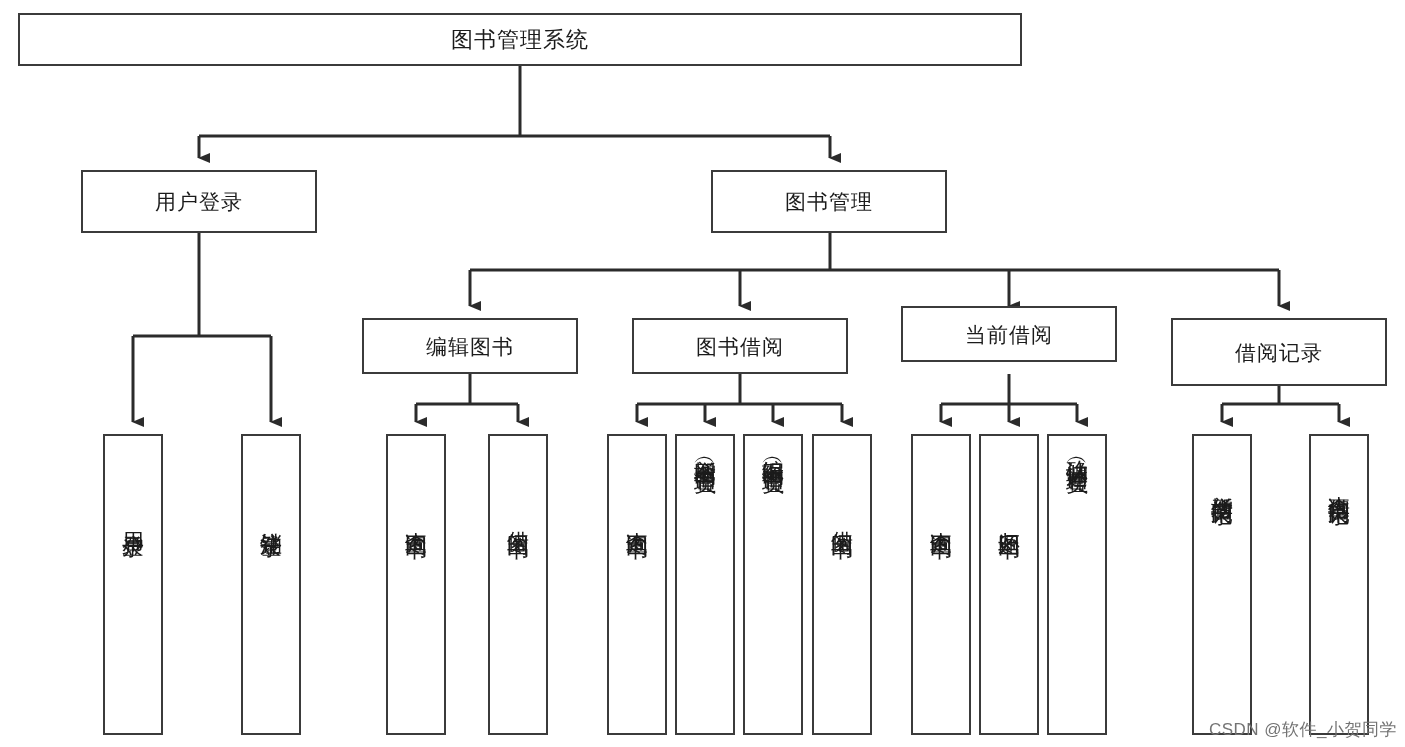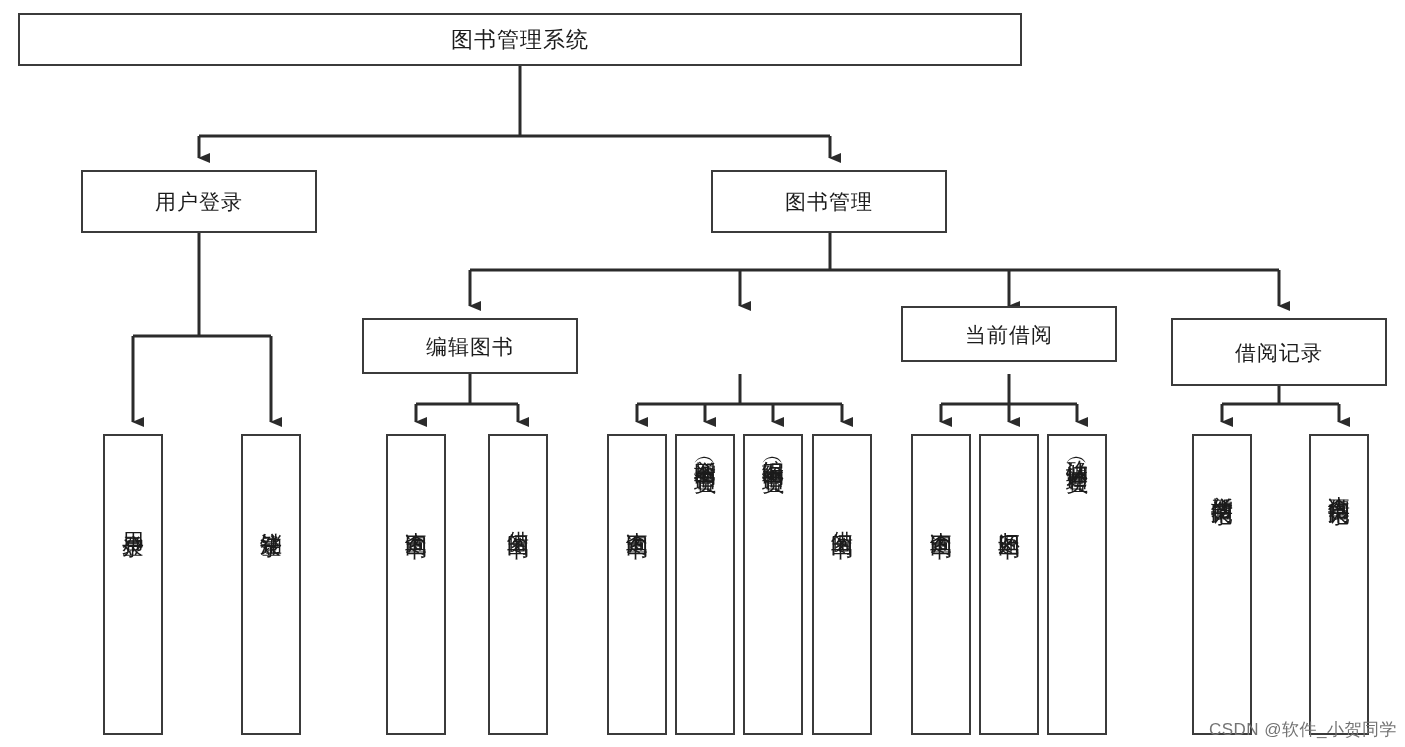--- a/index.html
+++ b/index.html
@@ -142,20 +142,23 @@
   </div>
 
   <div class="node h" style="left:711px; top:170px; width:236px; height:63px;">
     <span>图书管理</span>
   </div>
 
   <div class="node h" style="left:362px; top:318px; width:216px; height:56px;">
     <span>编辑图书</span>
   </div>
 
+  <div class="node h" style="left:632px; top:318px; width:216px; height:56px;">
+    <span>图书借阅</span>
+  </div>
 
   <div class="node h" style="left:901px; top:306px; width:216px; height:56px;">
     <span>当前借阅</span>
   </div>
 
   <div class="node h" style="left:1171px; top:318px; width:216px; height:68px;">
     <span>借阅记录</span>
   </div>
 
   <div class="node v" style="left:103px; top:434px; width:60px; height:301px; padding-top:78px;">

